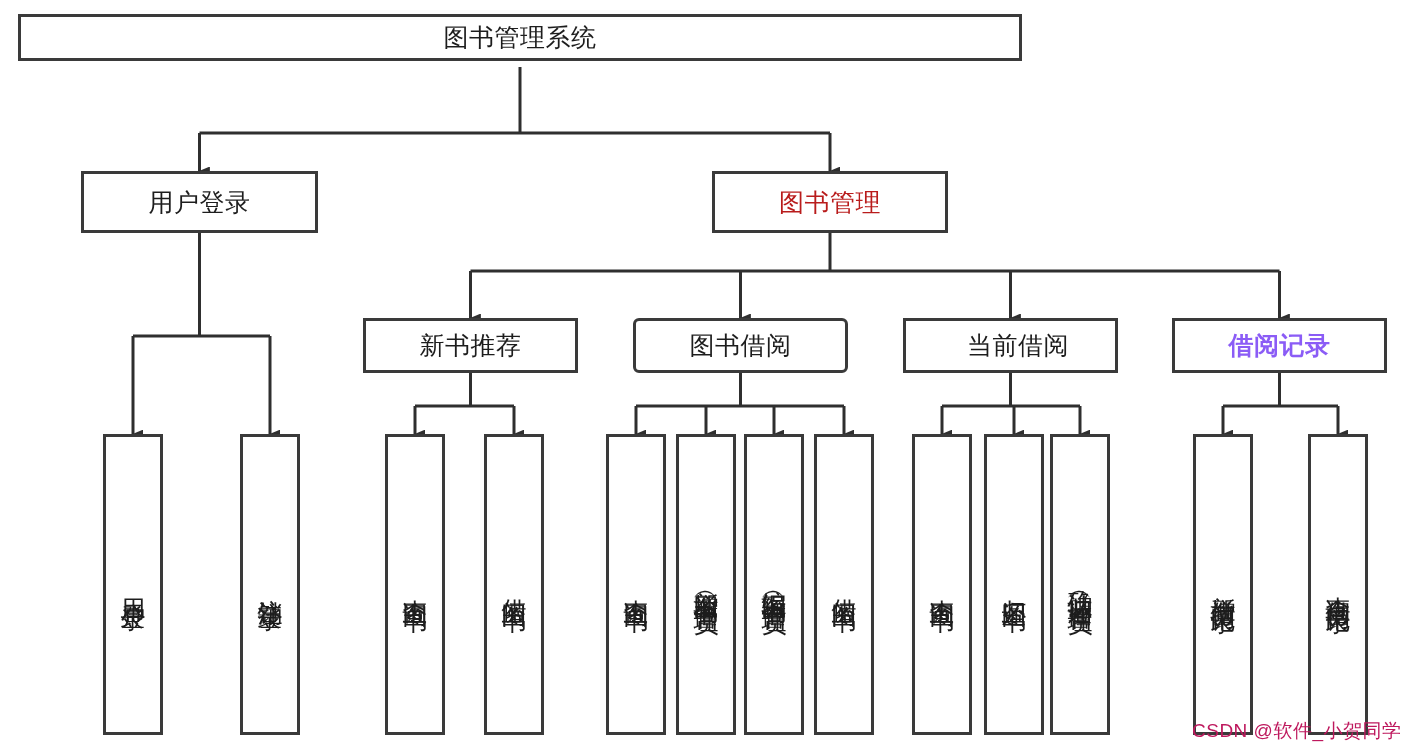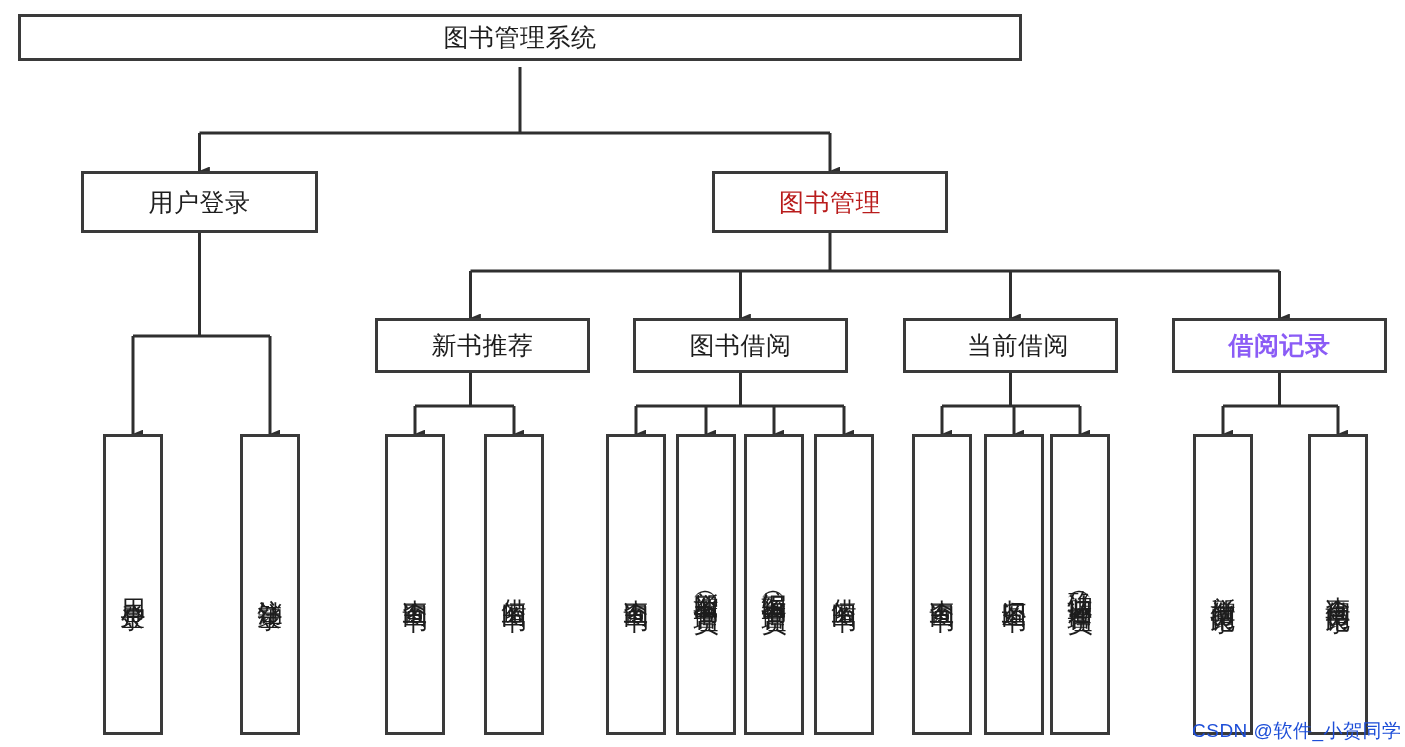--- a/index.html
+++ b/index.html
@@ -114,24 +114,24 @@
   <div id="nodes-layer">
       <div class="node horiz" style="left: 18px; top: 14px; width: 1004px; height: 47px; border-color: rgb(58, 58, 58); color: rgb(29, 29, 29);">
         <span class="node-label">图书管理系统</span>
       </div>
       <div class="node horiz" style="left: 81px; top: 171px; width: 237px; height: 62px; border-color: rgb(58, 58, 58); color: rgb(29, 29, 29);">
         <span class="node-label">用户登录</span>
       </div>
       <div class="node horiz" style="left: 712px; top: 171px; width: 236px; height: 62px; border-color: rgb(58, 58, 58); color: #b91c1c;">
         <span class="node-label">图书管理</span>
       </div>
-      <div class="node horiz" style="left: 375px; top: 318px; width: 215px; height: 55px; border-color: rgb(58, 58, 58); color: rgb(29, 29, 29);">
+      <div class="node horiz" style="left: 363px; top: 318px; width: 215px; height: 55px; border-color: rgb(58, 58, 58); color: rgb(29, 29, 29);">
         <span class="node-label">新书推荐</span>
       </div>
-      <div class="node horiz" style="left: 633px; top: 318px; width: 215px; height: 55px; border-color: rgb(58, 58, 58); color: rgb(29, 29, 29);">
+      <div class="node horiz" style="left: 633px; top: 318px; width: 215px; height: 55px; border-color: rgb(58, 58, 58); color: rgb(29, 29, 29); border-radius: 6px;">
         <span class="node-label">图书借阅</span>
       </div>
       <div class="node horiz" style="left: 903px; top: 318px; width: 215px; height: 55px; border-color: rgb(58, 58, 58); color: rgb(29, 29, 29); padding-left: 15px;">
         <span class="node-label">当前借阅</span>
       </div>
       <div class="node horiz" style="left: 1172px; top: 318px; width: 215px; height: 55px; border-color: rgb(58, 58, 58); color: #8b5cf6; font-weight: bold;">
         <span class="node-label">借阅记录</span>
       </div>
       <div class="node vert" style="left: 103px; top: 434px; width: 60px; height: 301px; border-color: rgb(58, 58, 58); color: rgb(29, 29, 29);">
         <span class="node-label">用户登录</span>
@@ -167,15 +167,15 @@
         <span class="node-label">确认归还（管理员）</span>
       </div>
       <div class="node vert" style="left: 1193px; top: 434px; width: 60px; height: 301px; border-color: rgb(58, 58, 58); color: rgb(29, 29, 29);">
         <span class="node-label">新增借阅记录</span>
       </div>
       <div class="node vert" style="left: 1308px; top: 434px; width: 60px; height: 301px; border-color: rgb(58, 58, 58); color: rgb(29, 29, 29);">
         <span class="node-label">查询借阅记录</span>
       </div>
     </div>
 
-  <div class="watermark" style="left: 1192px; top: 718px; color: #1d4ed8;">CSDN @软件_小贺同学</div>
+  <div class="watermark" style="left: 1192px; top: 718px; color: #be185d;">CSDN @软件_小贺同学</div>
 
 </div>
 
 </body></html>

